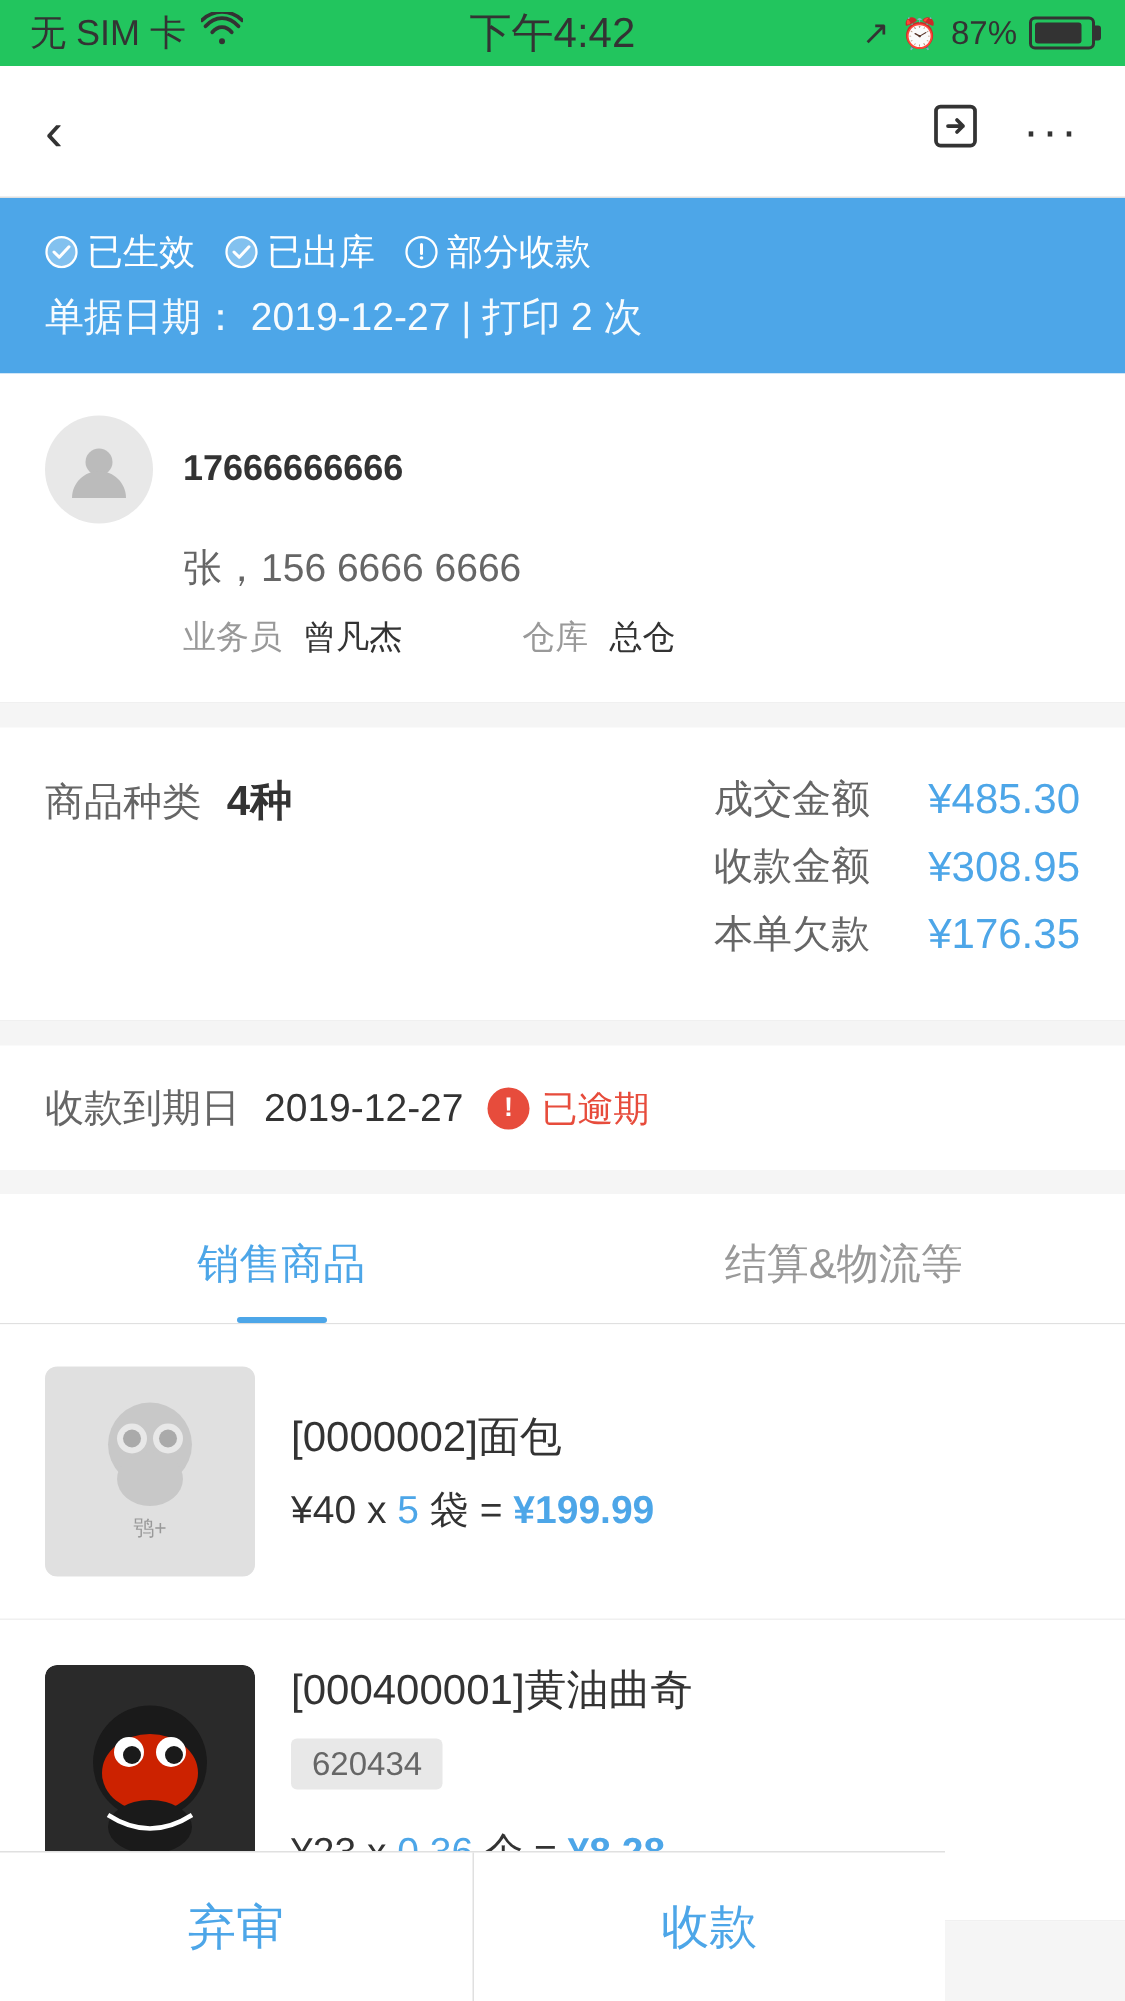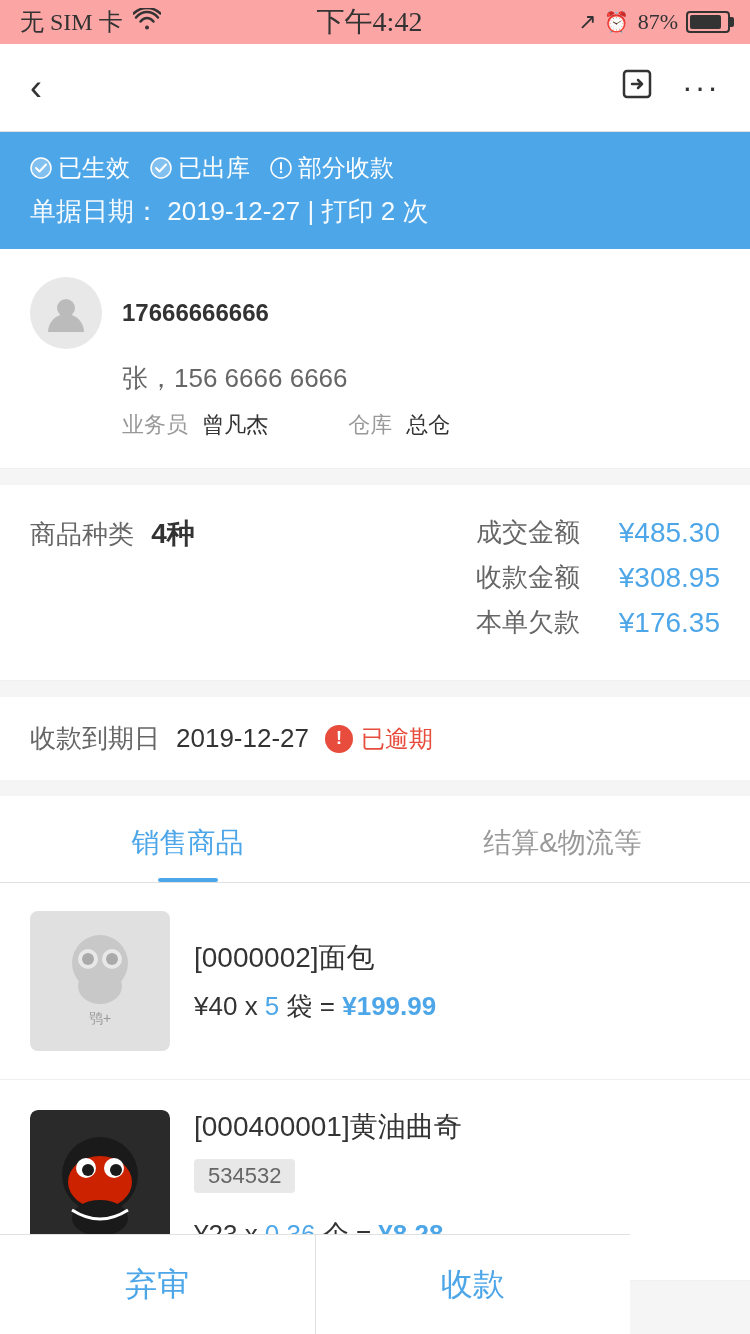--- a/index.html
+++ b/index.html
@@ -9,28 +9,27 @@
       background: #f5f5f5;
       width: 750px;
       min-height: 1334px;
       font-size: 28px;
       color: #333;
     }
 
     
     .status-bar {
       height: 44px;
-      background: #fca5a5;
+      background: #22c55e;
       display: flex;
       align-items: center;
       justify-content: space-between;
       padding: 0 20px;
       font-size: 24px;
       font-weight: 500;
-      font-family: Liberation Serif, serif;
     }
     .status-left { display: flex; align-items: center; gap: 10px; }
     .status-right { display: flex; align-items: center; gap: 8px; }
     .battery-bar {
       width: 44px; height: 22px; border: 2px solid #333; border-radius: 4px;
       position: relative; display: flex; align-items: center; padding: 2px;
     }
     .battery-bar::after {
       content: ''; position: absolute; right: -6px; top: 50%; transform: translateY(-50%);
       width: 4px; height: 10px; background: #333; border-radius: 0 2px 2px 0;
@@ -414,21 +413,21 @@
 
         <ellipse cx="70" cy="108" rx="28" ry="18" fill="#1a1a1a"></ellipse>
 
         <path d="M42 100 Q70 118 98 100" stroke="white" stroke-width="3" fill="none"></path>
         <text x="70" y="135" text-anchor="middle" font-size="11" fill="#888">忍者</text>
       </svg>
     </div>
     <div class="product-info">
       <div class="product-name">[000400001]黄油曲奇</div>
       <div style="margin-bottom:12px;">
-        <span class="product-sku">534532</span>
+        <span class="product-sku">620434</span>
       </div>
       <div class="product-price">
         <span>¥23</span>
         <span> x </span>
         <span class="qty">0.36</span>
         <span>个</span>
         <span> = </span>
         <span class="total">¥8.28</span>
       </div>
     </div>

